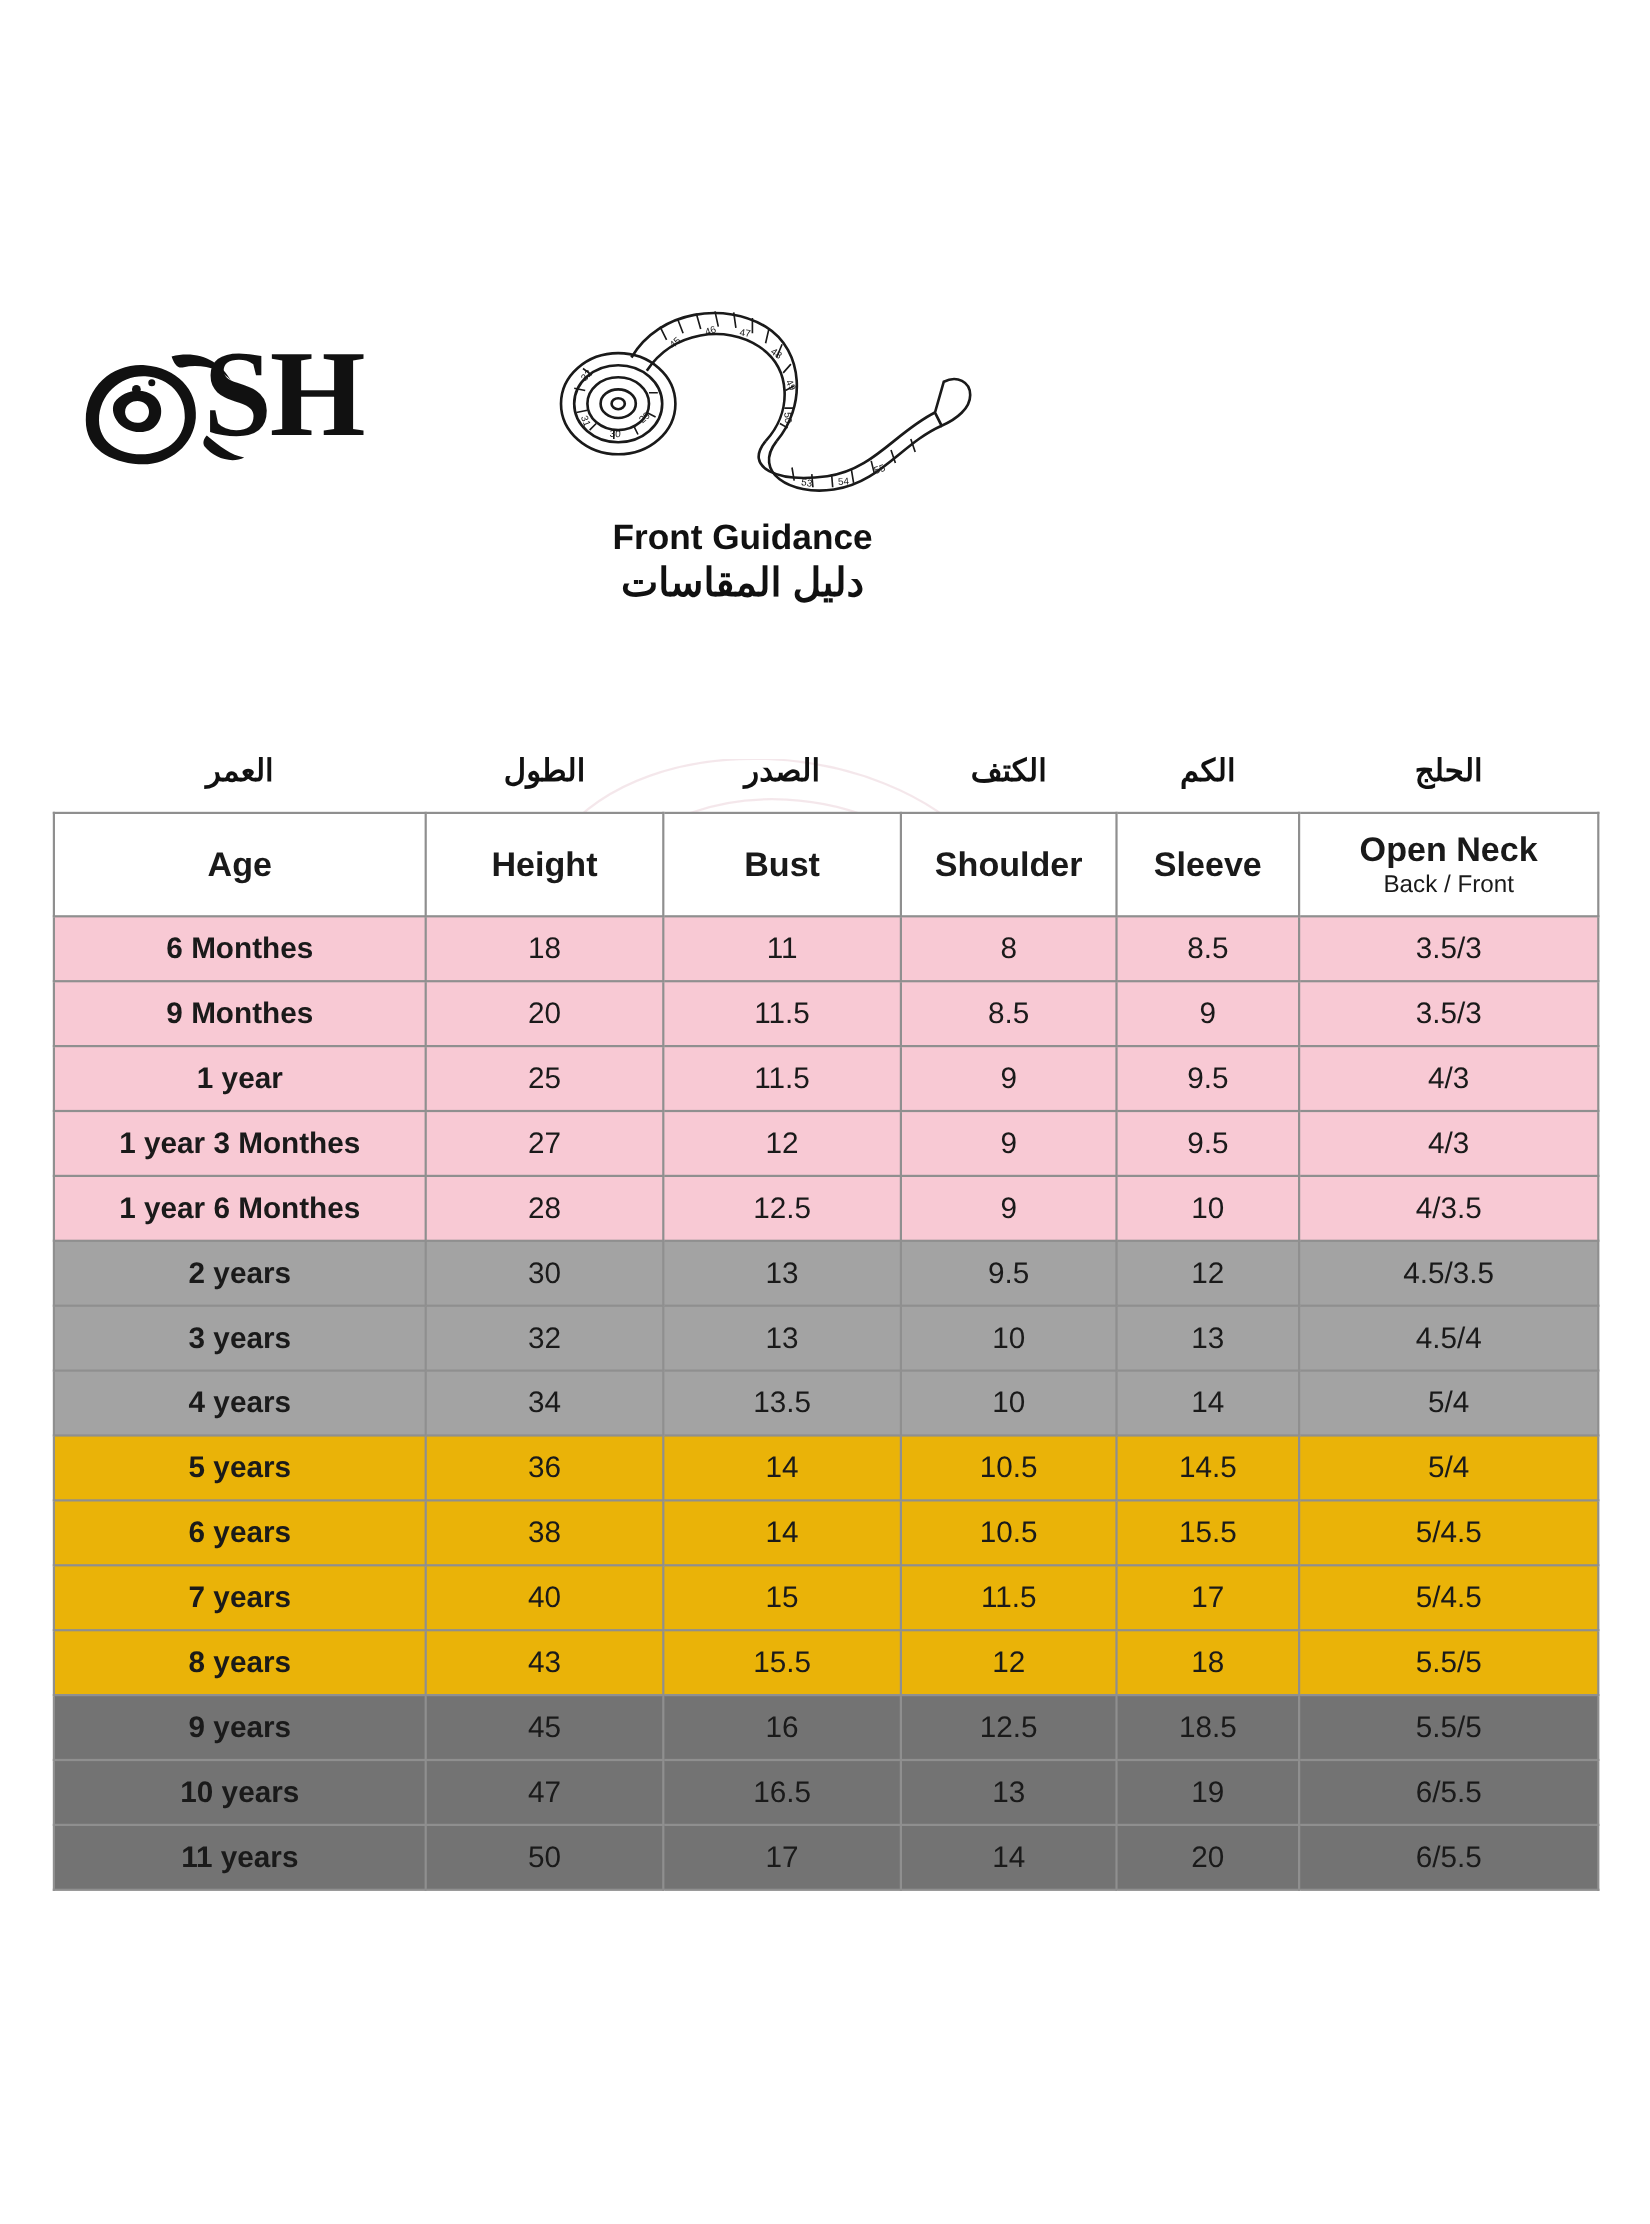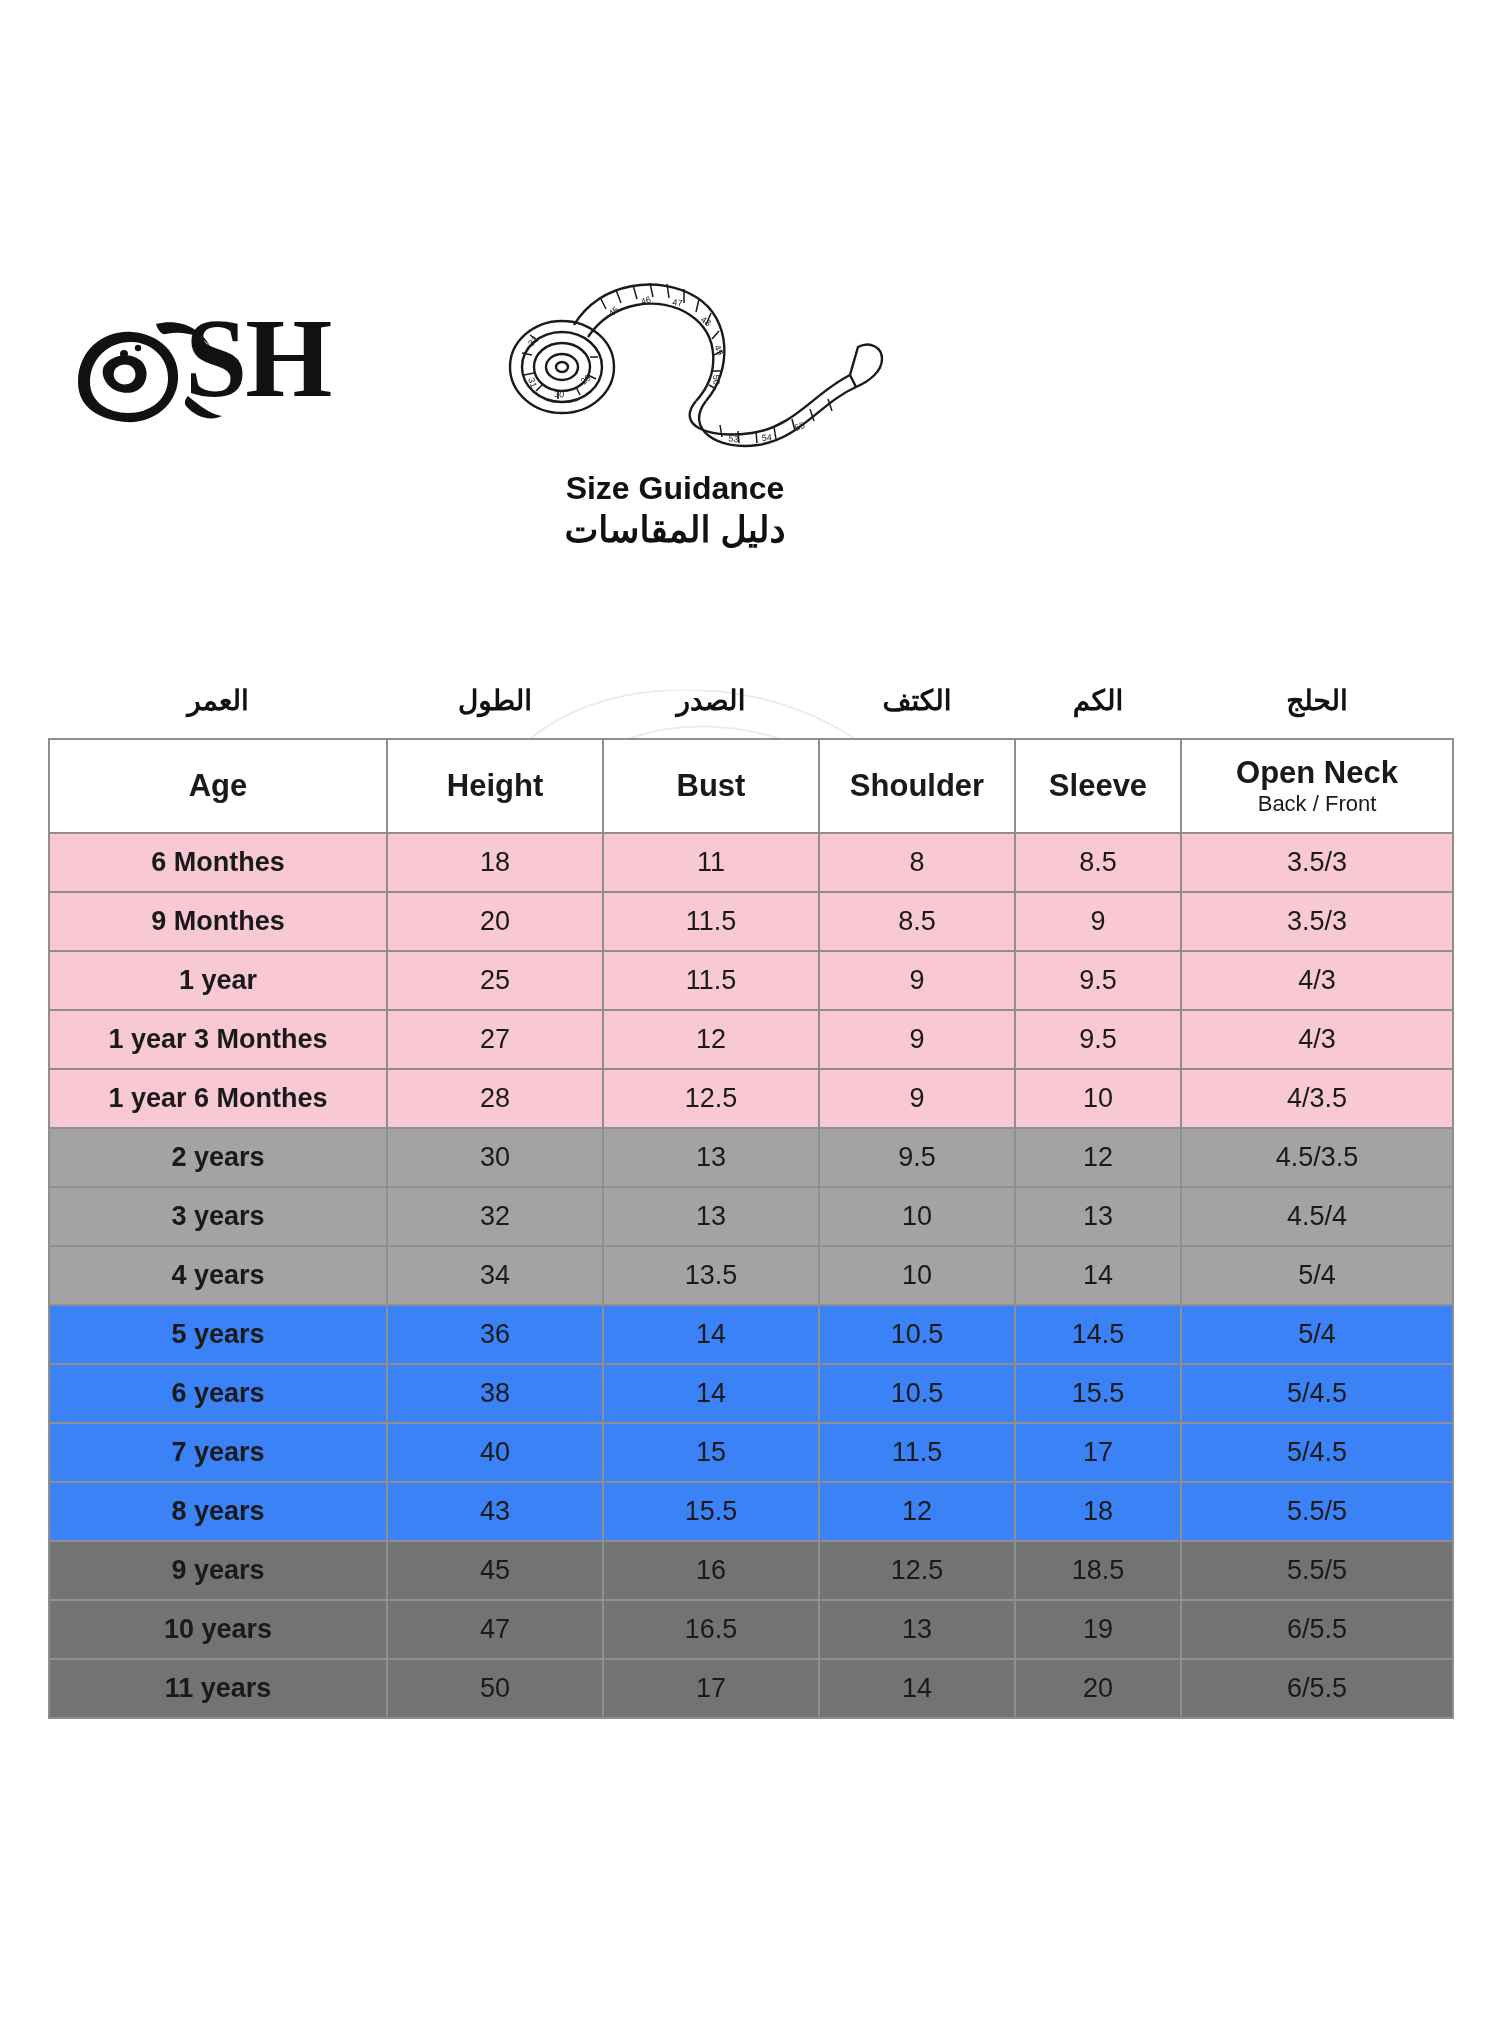--- a/index.html
+++ b/index.html
@@ -140,21 +140,21 @@
     font-size: 28px;
   }
   td.neck-cell {
     text-align: left;
     padding-left: 38px;
   }
 
   
   .g-pink   td { background: #f8c9d4; }
   .g-yellow td { background: #a3a3a3; }
-  .g-purple td { background: #3b82f6; }
+  .g-purple td { background: #eab308; }
   .g-green  td { background: #737373; }
 
   
   .watermark {
     position: absolute;
     left: 330px;
     top: 690px;
     width: 830px;
     height: 740px;
     opacity: 0.18;
@@ -217,21 +217,21 @@
         <text x="326" y="156" transform="rotate(-20 326 156)">55</text>
         <text x="62" y="72" transform="rotate(-48 62 72)">32</text>
         <text x="58" y="104" transform="rotate(70 58 104)">31</text>
         <text x="84" y="122" transform="rotate(4 84 122)">30</text>
         <text x="114" y="110" transform="rotate(-40 114 110)">29</text>
       </g>
     </svg>
   </div>
 
   <div class="size-guidance-block">
-    <div class="size-guidance-en">Size Guidance</div>
+    <div class="size-guidance-en">Front Guidance</div>
     <div class="size-guidance-ar">دليل المقاسات</div>
   </div>
 </div>
 
 <div class="watermark">
   <svg viewBox="0 0 830 740" width="830" height="740">
     <g fill="none" stroke="#c87f93" stroke-width="2">
       <ellipse cx="150" cy="180" rx="135" ry="120"></ellipse>
       <ellipse cx="150" cy="180" rx="100" ry="88"></ellipse>
       <ellipse cx="150" cy="180" rx="66" ry="58"></ellipse>

